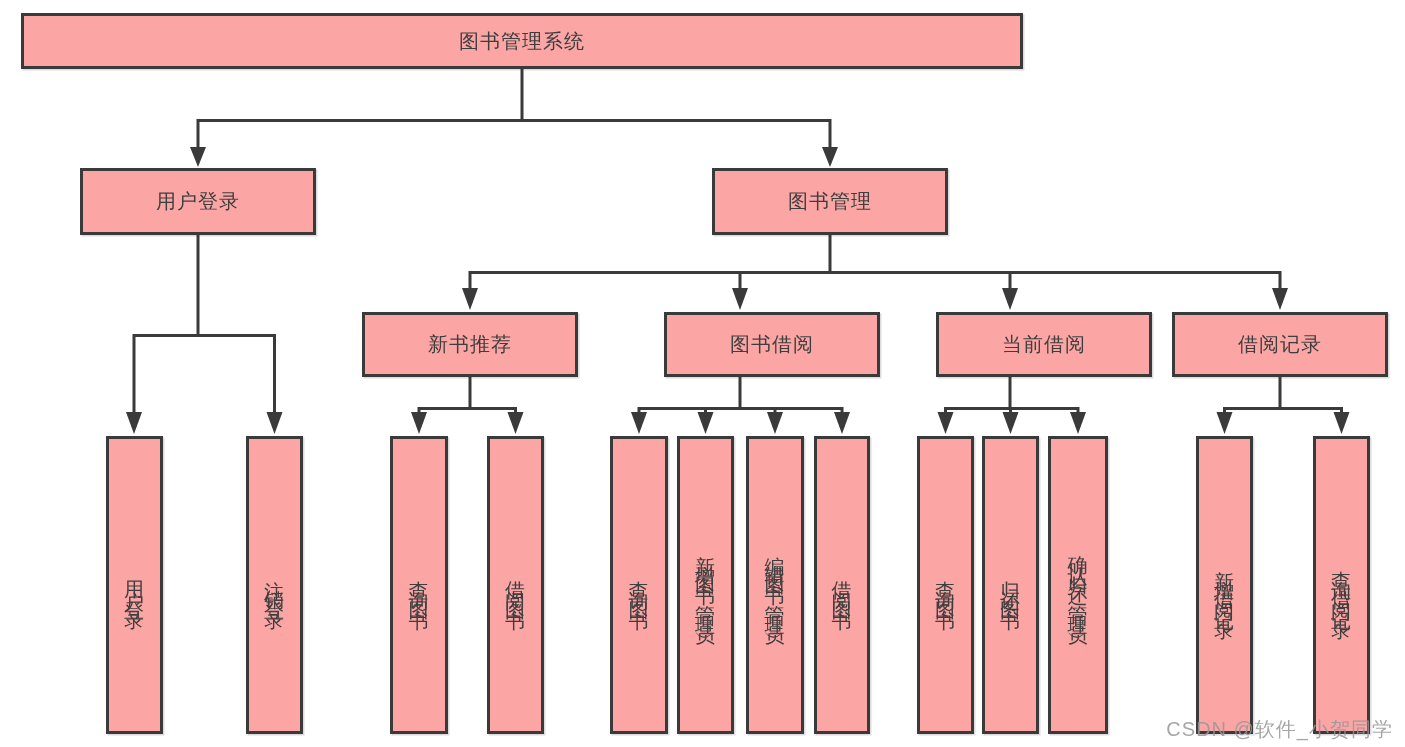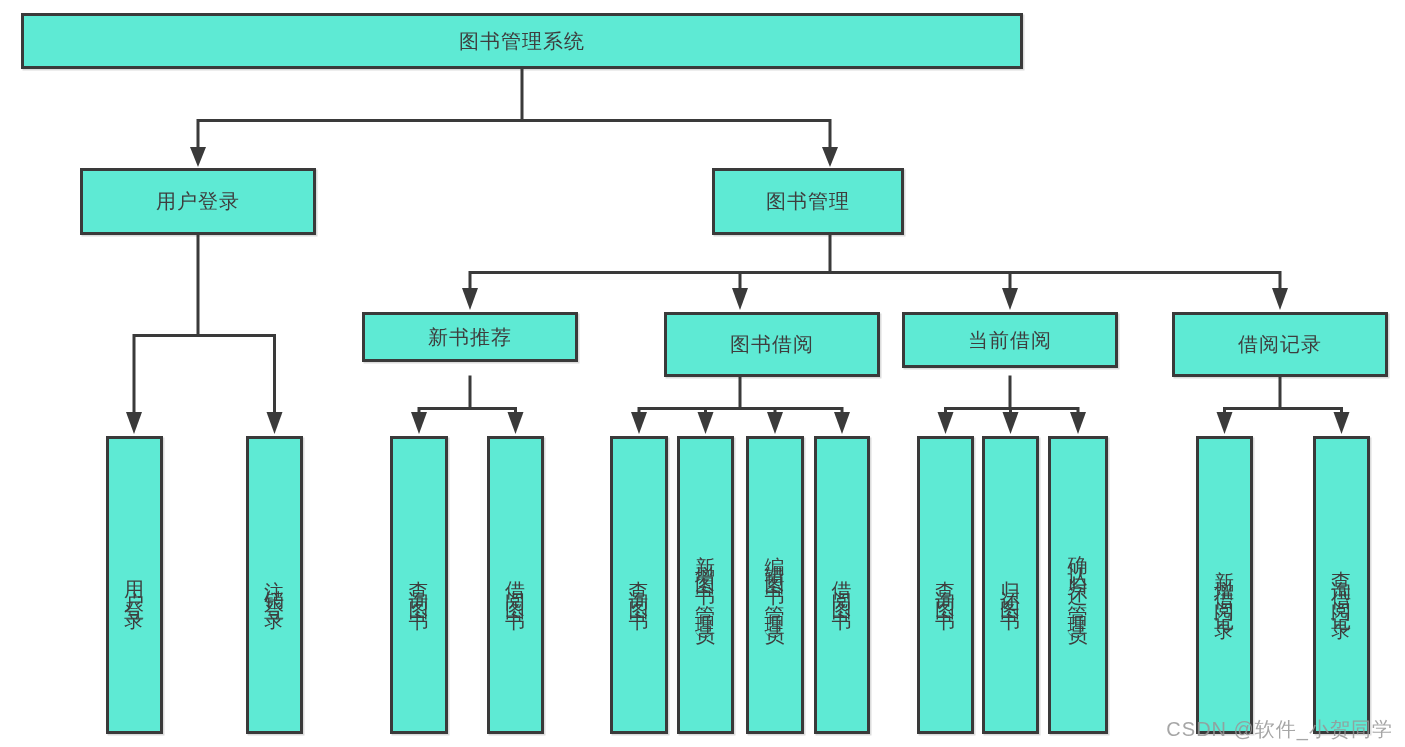--- a/index.html
+++ b/index.html
@@ -13,42 +13,42 @@
     width:1405px;height:747px;
     background:var(--bg);
     overflow:hidden;
     font-family:"Liberation Sans","DejaVu Sans",sans-serif;
   }
   .wires{position:absolute;left:0;top:0;width:1405px;height:747px;}
   .node{
     position:absolute;
     box-sizing:border-box;
     border:3px solid var(--line);
-    background:#5eead4;
+    background:#fca5a5;
     display:flex;align-items:center;justify-content:center;
     color:var(--text);
     box-shadow:1.5px 1.5px 0 rgba(60,60,60,0.18);
   }
   .hbox{font-size:20px;letter-spacing:1px;}
   .vbox .vtext{
     writing-mode:vertical-rl;
     text-orientation:mixed;
     font-size:20px;
     letter-spacing:10px;
     color:var(--text);
     line-height:1;
     white-space:nowrap;
   }
   
   .n-root     {left:21px;  top:13px;  width:1002px;height:56px;}
   .n-user     {left:80px;  top:168px; width:236px; height:67px;}
-  .n-book     {left:712px; top:168px; width:192px; height:67px;}
-  .n-newbooks {left:362px; top:312px; width:216px; height:50px;}
+  .n-book     {left:712px; top:168px; width:236px; height:67px;}
+  .n-newbooks {left:362px; top:312px; width:216px; height:65px;}
   .n-borrowing{left:632px; top:312px; width:216px; height:65px;margin-left:32px;}
-  .n-current  {left:902px; top:312px; width:216px; height:56px;}
+  .n-current  {left:936px; top:312px; width:216px; height:65px;}
   .n-records  {left:1172px;top:312px; width:216px; height:65px;}
   
   .vbox{top:436px;height:298px;}
   .n-ul-login {left:106px; width:57px;}
   .n-ul-logout{left:246px; width:57px;}
   .n-nb-query {left:390px; width:58px;}
   .n-nb-borrow{left:487px; width:57px;}
   .n-bb-query {left:610px; width:58px;}
   .n-bb-add   {left:677px; width:57px;}
   .n-bb-edit  {left:746px; width:58px;}

